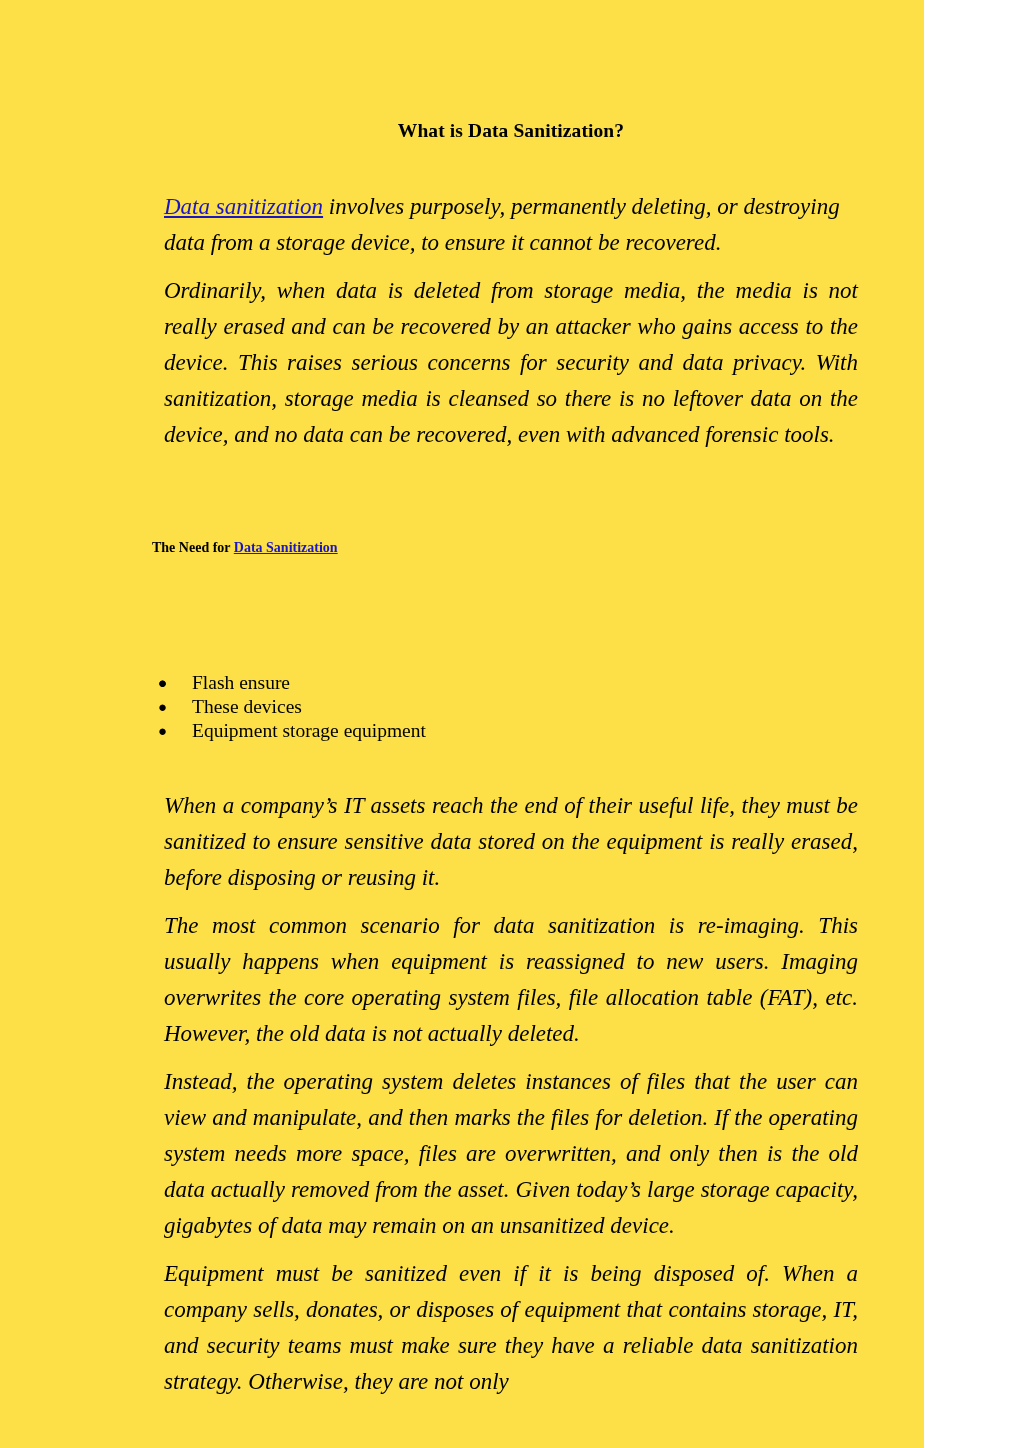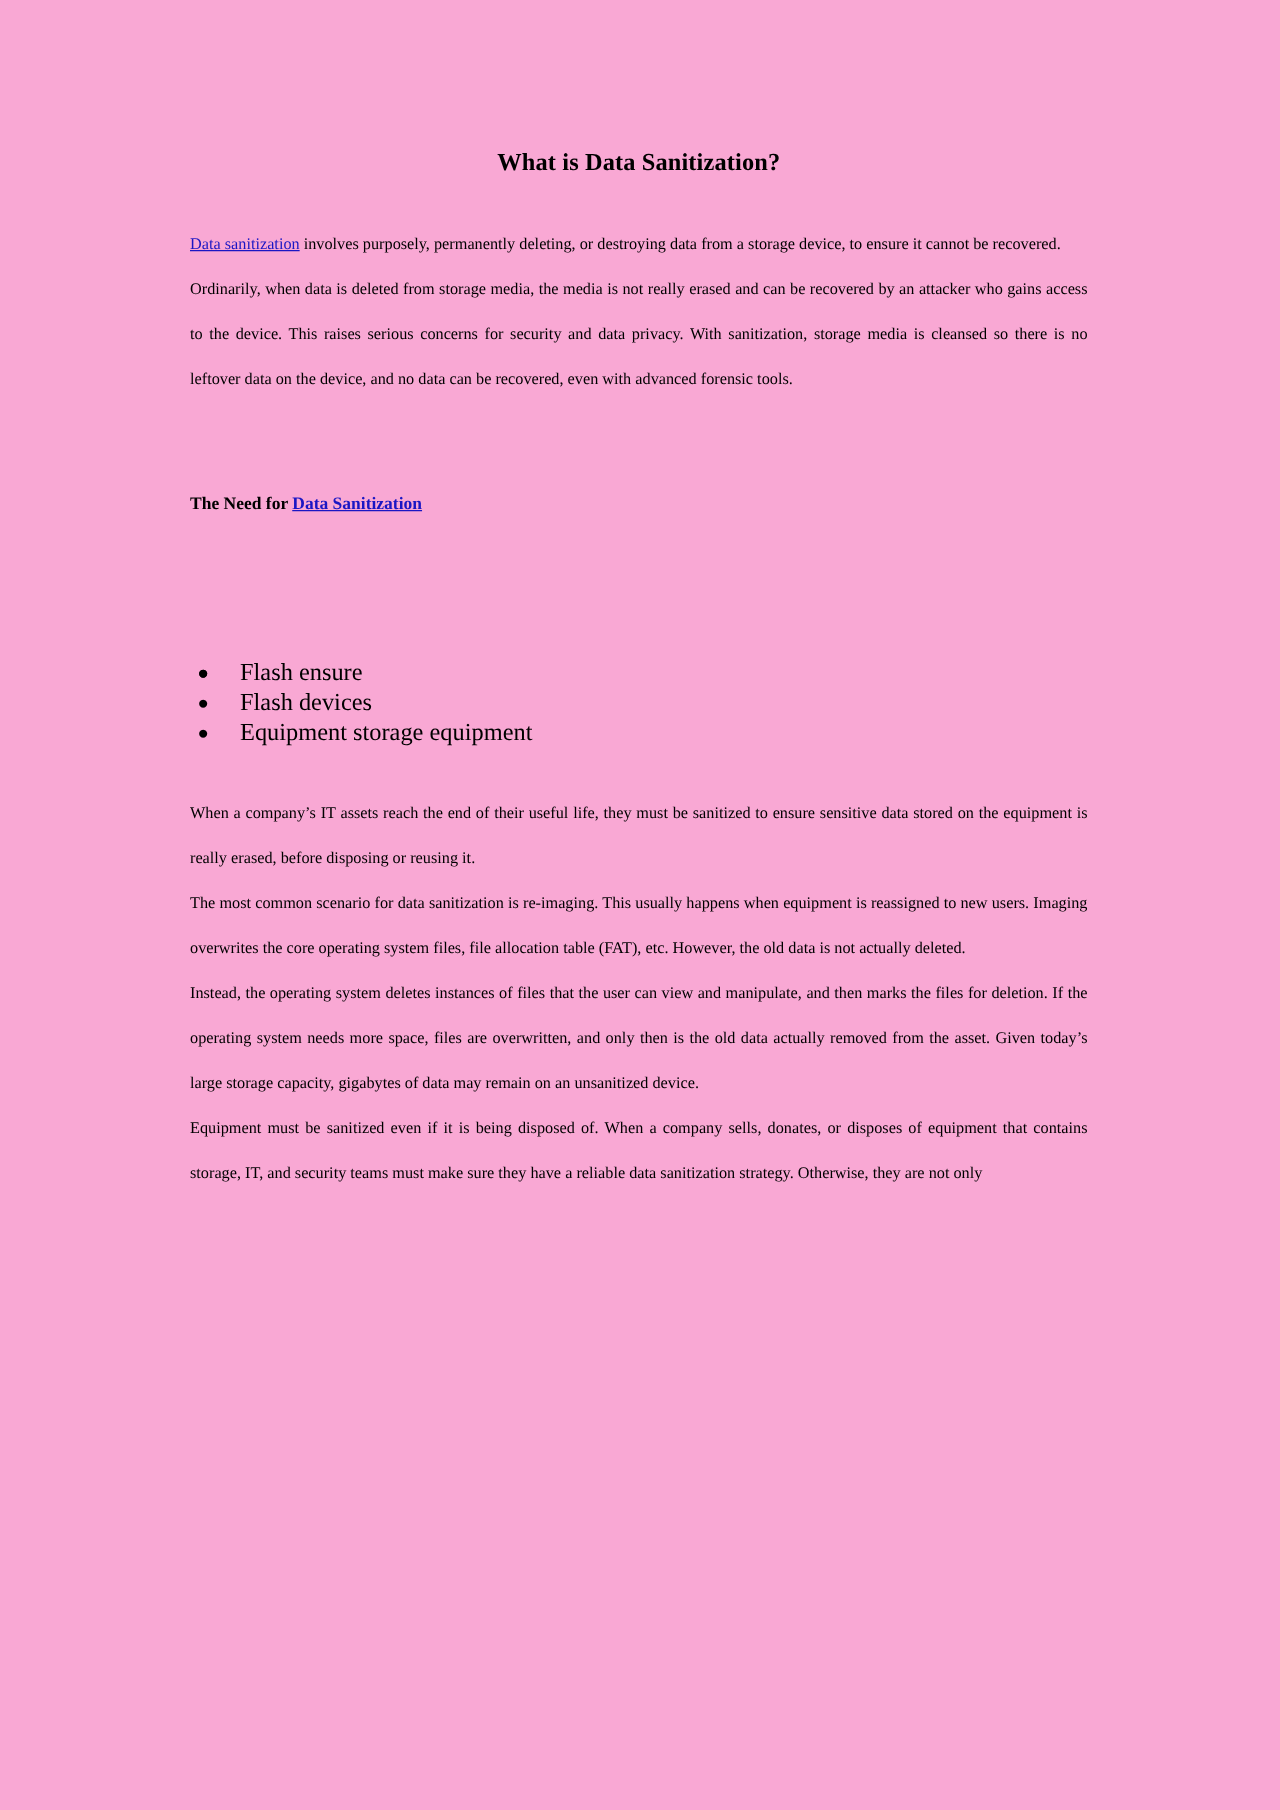--- a/index.html
+++ b/index.html
@@ -12,45 +12,46 @@
     height: 1448px;
     position: relative;
     font-family: "Liberation Serif", "DejaVu Serif", serif;
     color: #000000;
     overflow: hidden;
   }
   .page {
     position: absolute;
     left: 0;
     top: 0;
-    width: 1024px;
+    width: 924px;
     height: 1448px;
-    background: #f9a8d4;
+    background: #fde047;
   }
   .content {
     position: absolute;
     left: 152px;
     top: 118px;
     width: 718px;
   }
   .doc-title {
     font-size: 19.5px;
     font-weight: bold;
     text-align: center;
     line-height: 26px;
     margin: 0;
     letter-spacing: 0.1px;
   }
   .para {
-    font-size: 13px;
+    font-size: 23px;
     line-height: 36px;
-    margin: 0;
+    margin: 12px;
     text-align: justify;
     text-justify: inter-word;
     hyphens: none;
+    font-style: italic;
   }
   .para-noj {
     text-align: left;
   }
   .spacer-lg { height: 70px; }
   .spacer-md { height: 55px; }
   .spacer-sm { height: 33px; }
 
   .section-head {
     font-size: 14px;
@@ -106,21 +107,21 @@
     <h2 class="section-head"><span>The Need for </span><a class="link-bold" href="#">Data Sanitization</a></h2>
 
     <div class="spacer-md"></div>
 
 
     <div class="spacer-md"></div>
 
     <ul class="bullets">
       <li><span class="bullet-glyph">●</span></li>
       <li><span class="bullet-glyph">●</span><span>Flash ensure</span></li>
-      <li><span class="bullet-glyph">●</span><span>Flash devices</span></li>
+      <li><span class="bullet-glyph">●</span><span>These devices</span></li>
       <li><span class="bullet-glyph">●</span><span>Equipment storage equipment</span></li>
     </ul>
 
     <div class="spacer-sm"></div>
 
     <p class="para">When a company’s IT assets reach the end of their useful life, they must be sanitized to ensure sensitive data stored on the equipment is really erased, before disposing or reusing it.</p>
 
     <p class="para">The most common scenario for data sanitization is re-imaging. This usually happens when equipment is reassigned to new users. Imaging overwrites the core operating system files, file allocation table (FAT), etc. However, the old data is not actually deleted.</p>
 
     <p class="para">Instead, the operating system deletes instances of files that the user can view and manipulate, and then marks the files for deletion. If the operating system needs more space, files are overwritten, and only then is the old data actually removed from the asset. Given today’s large storage capacity, gigabytes of data may remain on an unsanitized device.</p>

